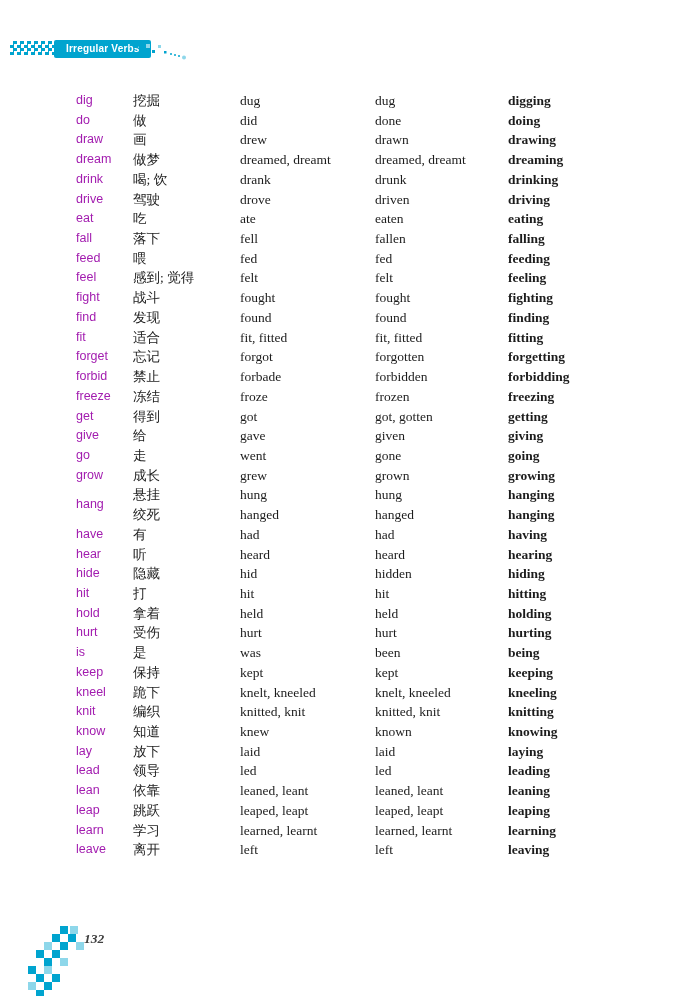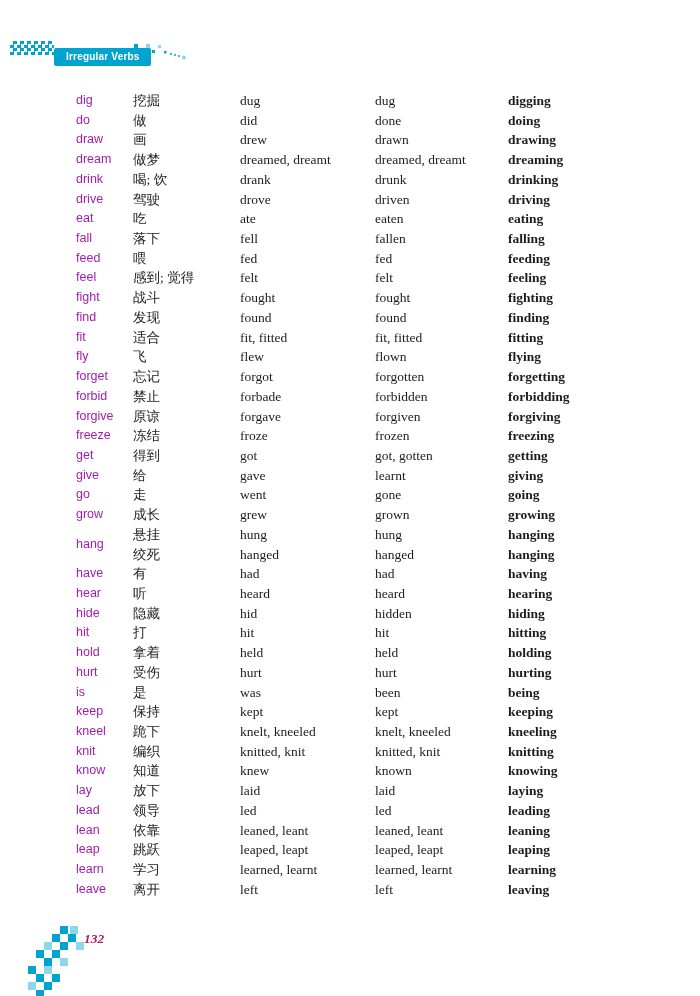--- a/index.html
+++ b/index.html
@@ -12,21 +12,21 @@
     overflow:hidden;
   }
 
   
   .header-deco-left{
     position:absolute; left:10px; top:41px; width:44px; height:14px;
     background:repeating-conic-gradient(#00a4cf 0% 25%, transparent 0% 50%);
     background-size:7px 7px;
   }
   .header-badge{
-    position:absolute; left:54px; top:48px;
+    position:absolute; left:54px; top:40px;
     background:#00a4cf; color:#ffffff;
     font-family:"Liberation Sans", sans-serif;
     font-weight:bold; font-size:10px; line-height:10px;
     padding:4px 11px 4px 12px;
     border-radius:2px;
     letter-spacing:.2px;
     white-space:nowrap;
   }
   .header-deco-right{
     position:absolute; left:134px; top:42px;
@@ -49,21 +49,21 @@
   }
   .row.multiline .cell-verb{ align-self:center; }
   .cell-meaning{ width:107px; flex:0 0 107px; }
   .cell-past{ width:135px; flex:0 0 135px; }
   .cell-past-participle{ width:133px; flex:0 0 133px; }
   .cell-present-participle{ flex:1;font-weight:bold; }
 
   
   .page-number{
     position:absolute; left:84px; top:931px;
-    color:#be185d; font-weight:bold; font-style:italic;
+    color:#404040; font-weight:bold; font-style:italic;
     font-size:13.5px;
     font-family:"Liberation Serif", serif;
   }
   .footer-deco{
     position:absolute; left:24px; top:922px;
   }
 </style>
 </head>
 <body>
 
@@ -168,66 +168,52 @@
     <div class="cell cell-present-participle">finding</div>
   </div>
     <div class="row">
     <div class="cell cell-verb">fit</div>
     <div class="cell cell-meaning">适合</div>
     <div class="cell cell-past">fit, fitted</div>
     <div class="cell cell-past-participle">fit, fitted</div>
     <div class="cell cell-present-participle">fitting</div>
   </div>
     <div class="row">
-    <div class="cell cell-verb">fly</div>
-    <div class="cell cell-meaning">飞</div>
-    <div class="cell cell-past">flew</div>
-    <div class="cell cell-past-participle">flown</div>
-    <div class="cell cell-present-participle">flying</div>
-  </div>
-    <div class="row">
     <div class="cell cell-verb">forget</div>
     <div class="cell cell-meaning">忘记</div>
     <div class="cell cell-past">forgot</div>
     <div class="cell cell-past-participle">forgotten</div>
     <div class="cell cell-present-participle">forgetting</div>
   </div>
     <div class="row">
     <div class="cell cell-verb">forbid</div>
     <div class="cell cell-meaning">禁止</div>
     <div class="cell cell-past">forbade</div>
     <div class="cell cell-past-participle">forbidden</div>
     <div class="cell cell-present-participle">forbidding</div>
   </div>
     <div class="row">
-    <div class="cell cell-verb">forgive</div>
-    <div class="cell cell-meaning">原谅</div>
-    <div class="cell cell-past">forgave</div>
-    <div class="cell cell-past-participle">forgiven</div>
-    <div class="cell cell-present-participle">forgiving</div>
-  </div>
-    <div class="row">
     <div class="cell cell-verb">freeze</div>
     <div class="cell cell-meaning">冻结</div>
     <div class="cell cell-past">froze</div>
     <div class="cell cell-past-participle">frozen</div>
     <div class="cell cell-present-participle">freezing</div>
   </div>
     <div class="row">
     <div class="cell cell-verb">get</div>
     <div class="cell cell-meaning">得到</div>
     <div class="cell cell-past">got</div>
     <div class="cell cell-past-participle">got, gotten</div>
     <div class="cell cell-present-participle">getting</div>
   </div>
     <div class="row">
     <div class="cell cell-verb">give</div>
     <div class="cell cell-meaning">给</div>
     <div class="cell cell-past">gave</div>
-    <div class="cell cell-past-participle">learnt</div>
+    <div class="cell cell-past-participle">given</div>
     <div class="cell cell-present-participle">giving</div>
   </div>
     <div class="row">
     <div class="cell cell-verb">go</div>
     <div class="cell cell-meaning">走</div>
     <div class="cell cell-past">went</div>
     <div class="cell cell-past-participle">gone</div>
     <div class="cell cell-present-participle">going</div>
   </div>
     <div class="row">

